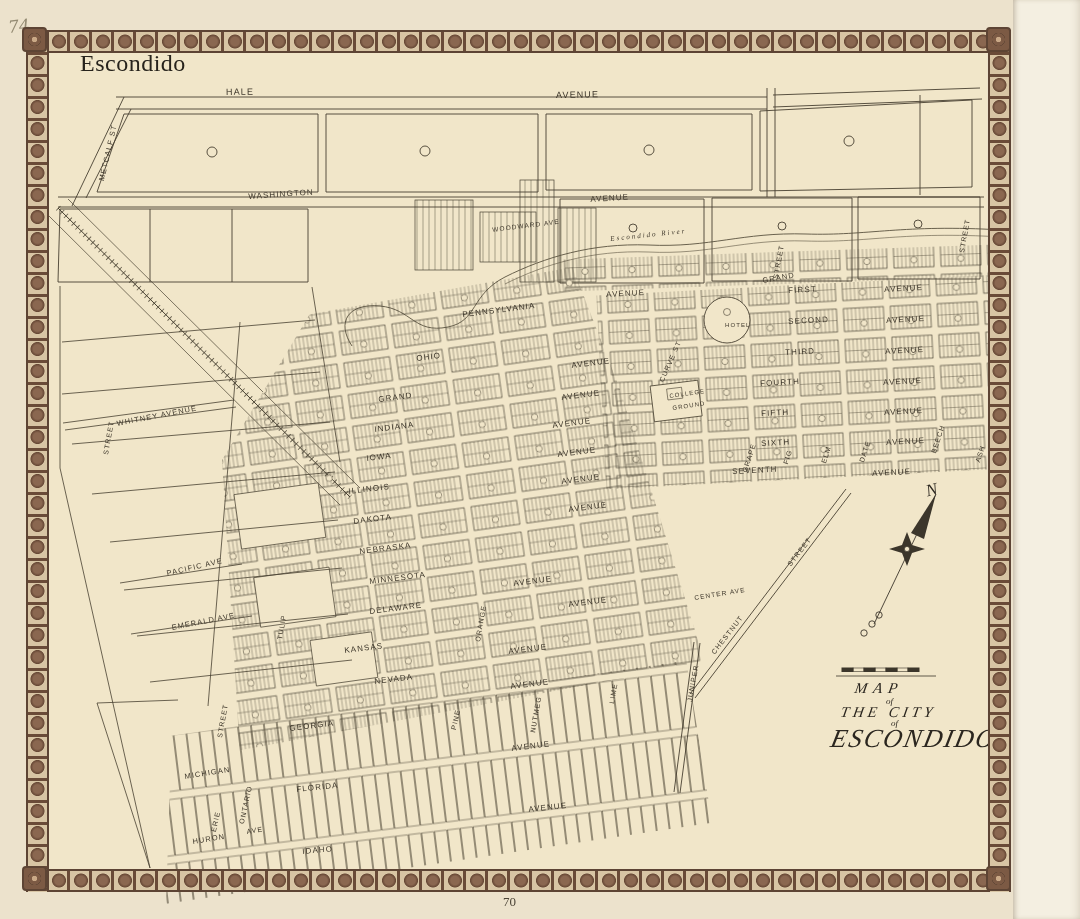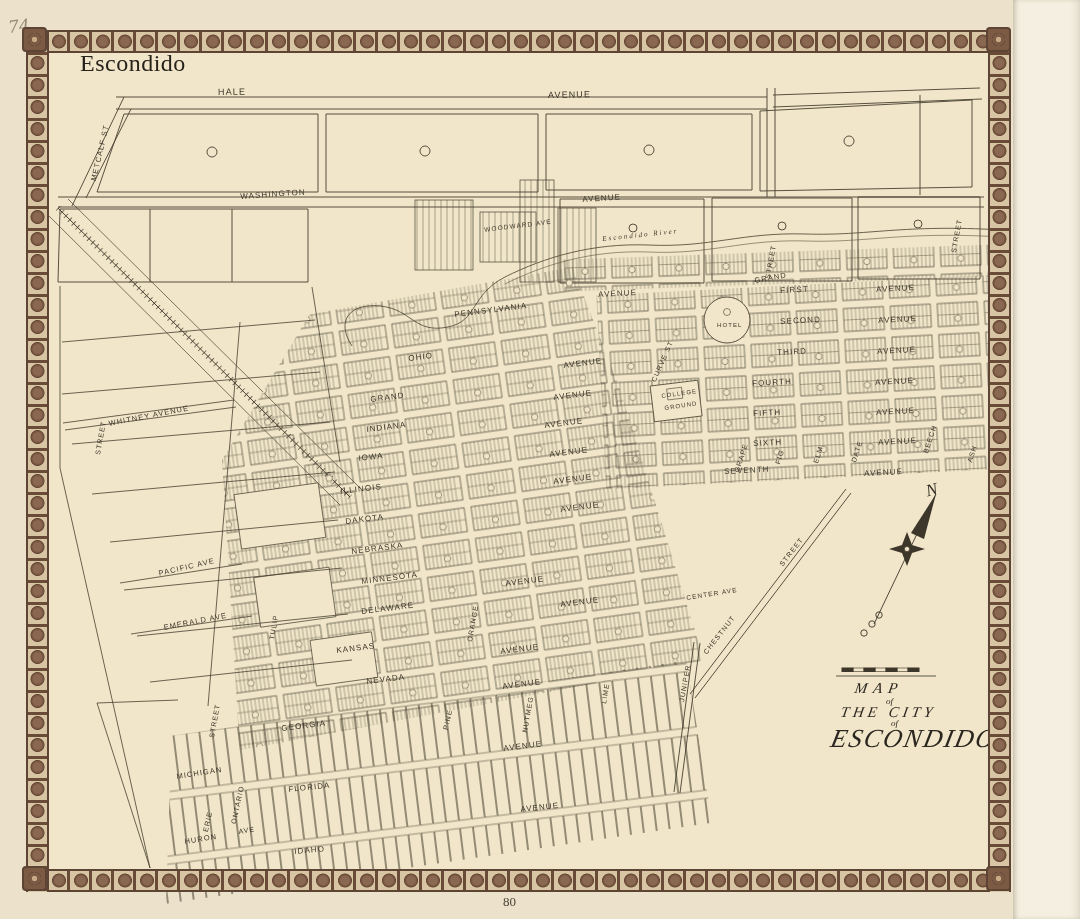--- a/index.html
+++ b/index.html
@@ -4,21 +4,21 @@
 <style>
   html,body{margin:0;padding:0;background:#d8d0bd;}
   #sheet{position:relative;width:1080px;height:919px;overflow:hidden;
     background:#ece2cc;font-family:"Liberation Sans",sans-serif;}
   #paper-inner{position:absolute;left:49px;top:53px;width:938px;height:816px;
     background:#f1e6c9;z-index:1;}
   #edge-right{position:absolute;left:1013px;top:0;width:67px;height:919px;
     background:#f4efe1;z-index:5;
     box-shadow:inset 4px 0 5px -2px rgba(110,90,60,.35), inset -6px 0 8px -5px rgba(120,100,70,.25);}
   svg.linework{position:absolute;left:0;top:0;z-index:2;}
-  #labels{position:absolute;left:4px;top:0;width:1000px;height:919px;z-index:3;}
+  #labels{position:absolute;left:12px;top:0;width:1000px;height:919px;z-index:3;}
   .ml{position:absolute;font-size:8px;color:#3e372b;letter-spacing:1.1px;
     transform-origin:0 0;white-space:nowrap;line-height:1;}
   .s9{font-size:9px}.s75{font-size:7.5px}.s7{font-size:7px}.s65{font-size:6.5px}.s6{font-size:6px}
   .riv{font-family:"Liberation Serif",serif;font-style:italic;letter-spacing:2px;font-size:7px;}
   #sheet-title{position:absolute;left:80px;top:50px;font-family:"Liberation Serif",serif;
     font-size:24px;color:#27231c;letter-spacing:.5px;z-index:3;}
   .tb{position:absolute;font-family:"Liberation Serif",serif;font-style:italic;
     color:#2b261f;transform-origin:0 0;white-space:nowrap;z-index:3;line-height:1;}
   #wm{position:absolute;left:113px;top:776px;font-family:"DejaVu Sans",sans-serif;
     font-weight:bold;font-size:70px;letter-spacing:5px;color:rgba(255,255,255,0.52);
@@ -252,21 +252,21 @@
     <span class="ml riv" style="left:598px;top:236px;transform:rotate(-6deg)">Escondido River</span>
   </div>
 
   <span class="tb" style="left:856px;top:681px;font-size:15px;letter-spacing:6px;transform:skewX(-10deg)">MAP</span>
   <span class="tb" style="left:886px;top:697px;font-size:9px">of</span>
   <span class="tb" style="left:842px;top:705px;font-size:15px;letter-spacing:4px;transform:skewX(-10deg)">THE CITY</span>
   <span class="tb" style="left:891px;top:719px;font-size:9px">of</span>
   <span class="tb" style="left:834px;top:726px;font-size:26px;letter-spacing:2px;transform:skewX(-12deg)">ESCONDIDO</span>
   <span class="tb" style="left:924px;top:483px;font-size:17px;transform:rotate(-14deg)">N</span>
 
-  <div id="pagenum">80</div>
+  <div id="pagenum">70</div>
 
   <div class="bh b-top"></div>
   <div class="bh b-bottom"></div>
   <div class="bv b-left"></div>
   <div class="bv b-right"></div>
   <div class="bc tl"></div>
   <div class="bc tr"></div>
   <div class="bc bl"></div>
   <div class="bc br"></div>
 

